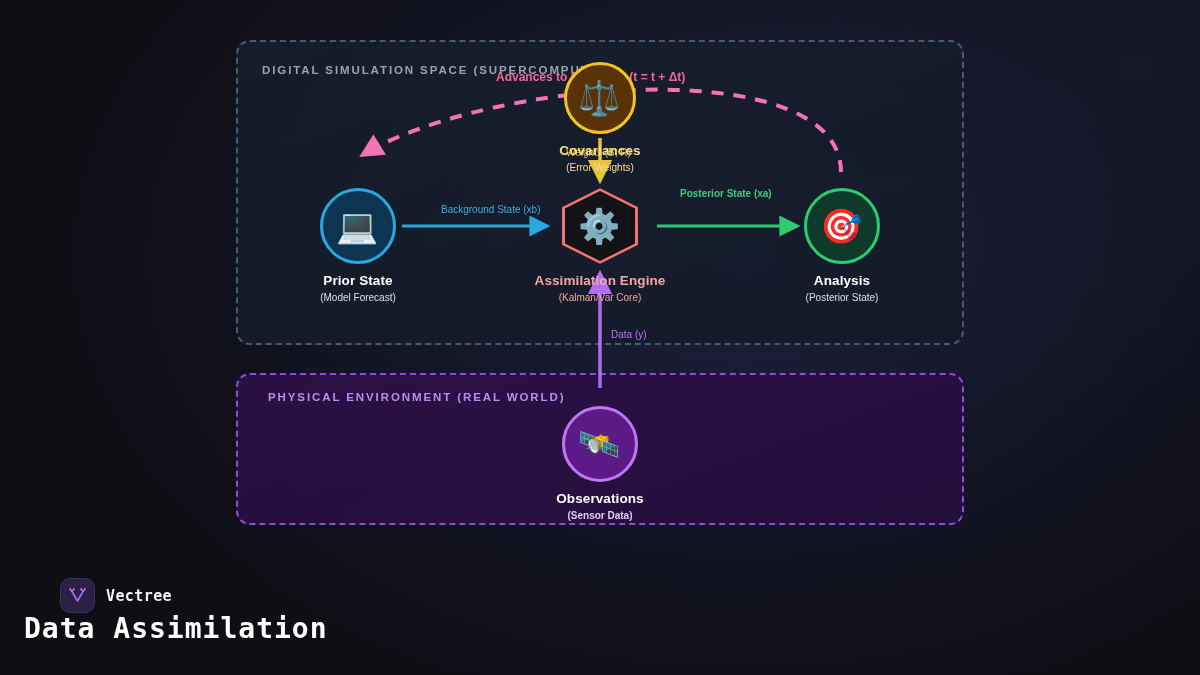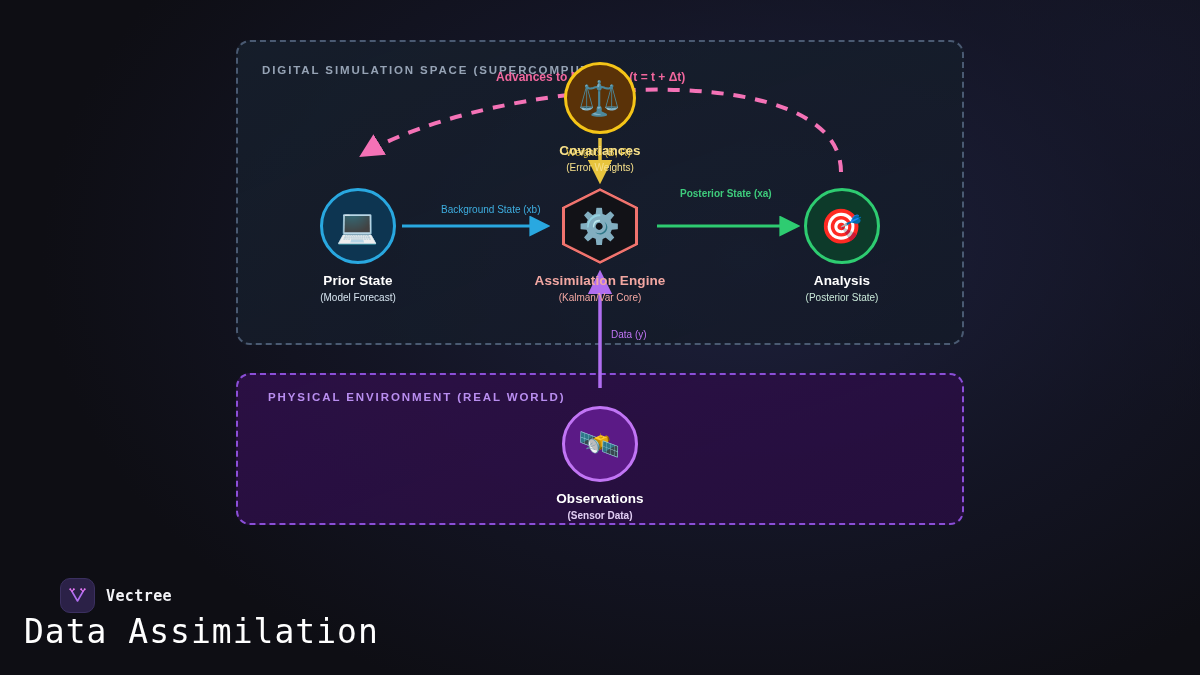--- a/index.html
+++ b/index.html
@@ -207,22 +207,22 @@
     font-family: "DejaVu Sans Mono", monospace;
     font-size: 15px;
     font-weight: bold;
     color: #f3f3f7;
     letter-spacing: 0.4px;
   }
   .footer-title {
     position: absolute;
     left: 24px; top: 52px;
     font-family: "DejaVu Sans Mono", monospace;
-    font-size: 33px;
-    font-weight: normal;
+    font-size: 28px;
+    font-weight: bold;
     color: #ffffff;
     letter-spacing: 1px;
   }
   .footer-url {
     position: absolute;
     right: 24px; bottom: 22px;
     font-family: "DejaVu Sans Mono", monospace;
     font-size: 13.5px;
     color: #5d5d6b;
     letter-spacing: 0.2px;

